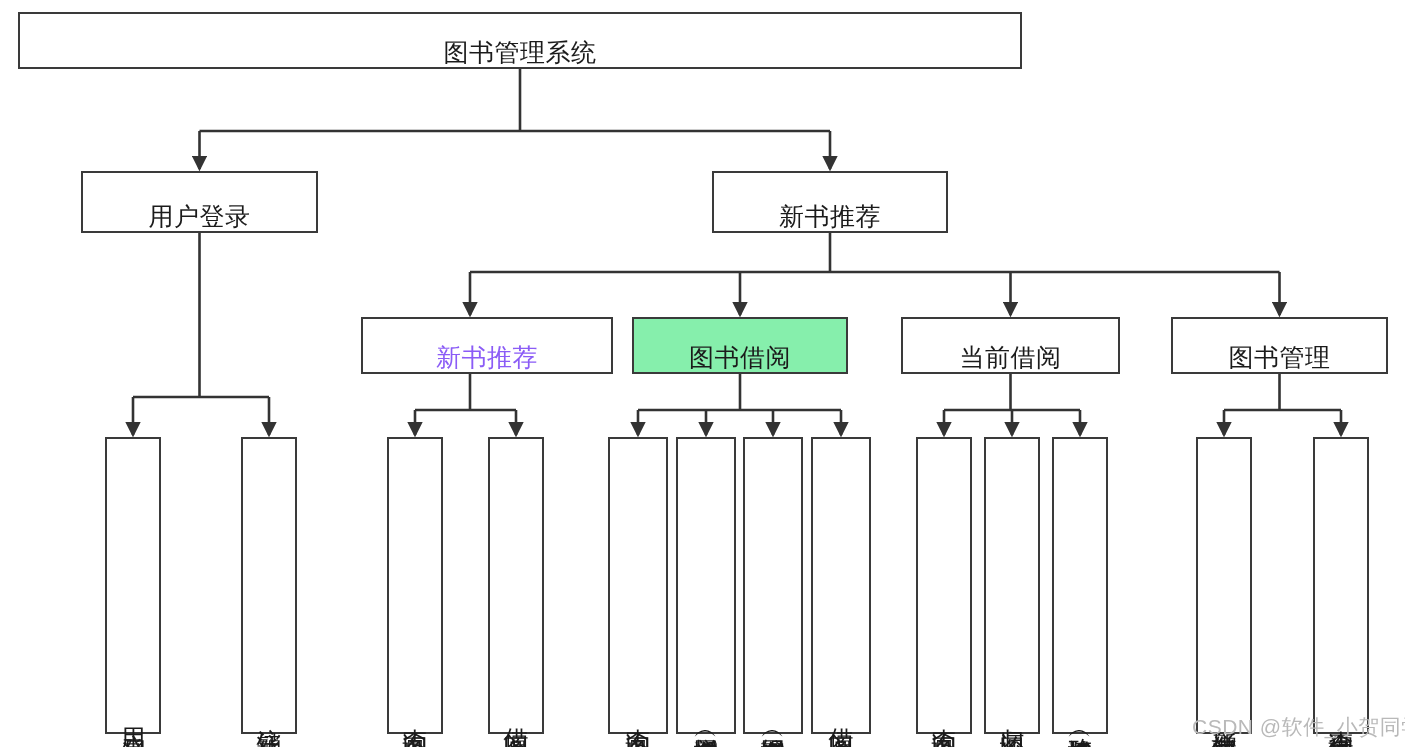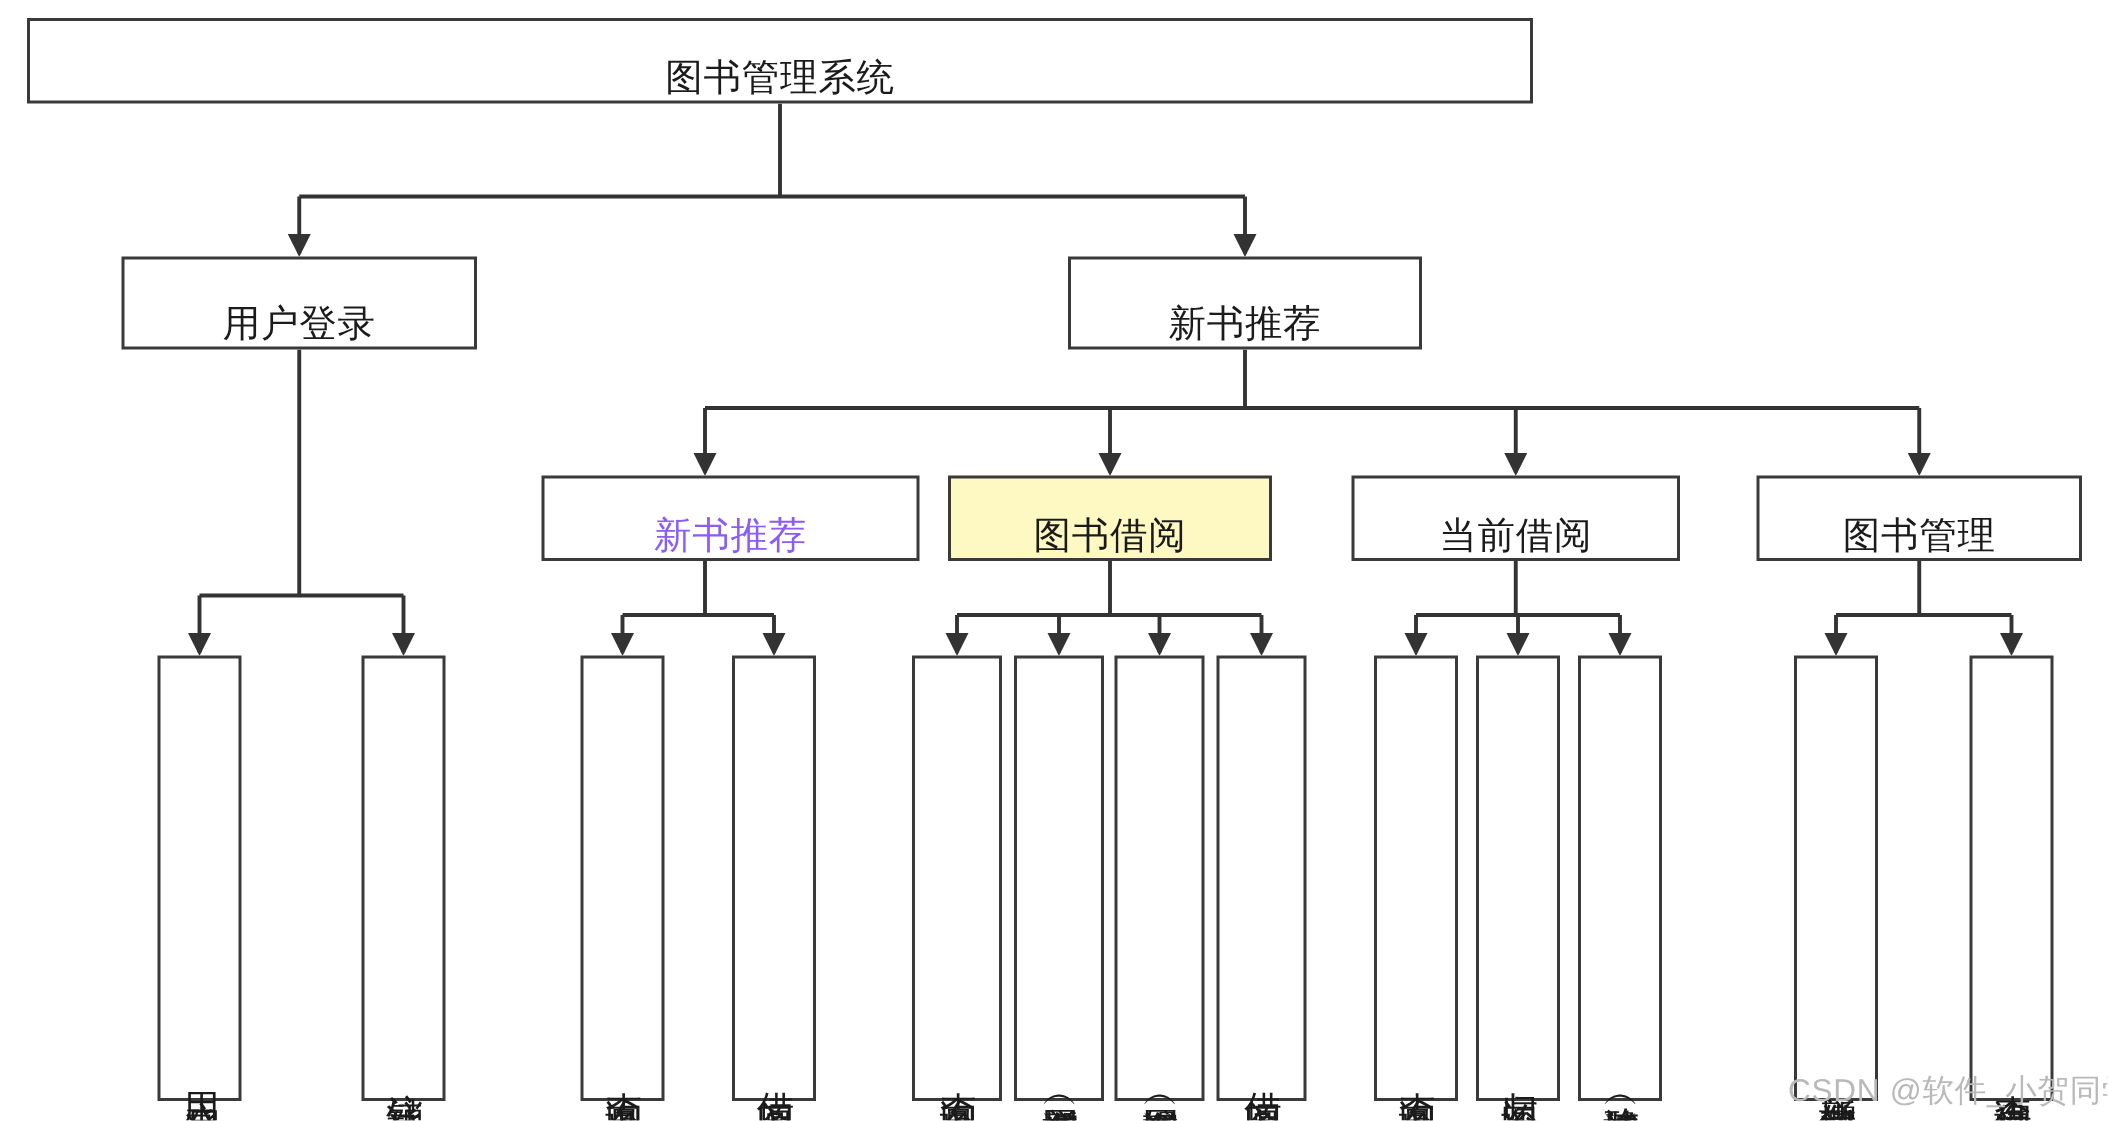--- a/index.html
+++ b/index.html
@@ -112,21 +112,21 @@
       </div>
       <div class="node horizontal" style="left: 81px; top: 171px; width: 237px; height: 62px; border-color: rgb(58, 58, 58); background: rgb(255, 255, 255); color: rgb(27, 27, 27);">
         <span class="node-label">用户登录</span>
       </div>
       <div class="node horizontal" style="left: 712px; top: 171px; width: 236px; height: 62px; border-color: rgb(58, 58, 58); background: rgb(255, 255, 255); color: rgb(27, 27, 27);">
         <span class="node-label">新书推荐</span>
       </div>
       <div class="node horizontal" style="left: 361px; top: 317px; width: 252px; height: 57px; border-color: rgb(58, 58, 58); background: rgb(255, 255, 255); color: #8b5cf6;">
         <span class="node-label">新书推荐</span>
       </div>
-      <div class="node horizontal" style="left: 632px; top: 317px; width: 216px; height: 57px; border-color: rgb(58, 58, 58); background: #fef9c3; color: rgb(27, 27, 27);">
+      <div class="node horizontal" style="left: 632px; top: 317px; width: 216px; height: 57px; border-color: rgb(58, 58, 58); background: #86efac; color: rgb(27, 27, 27);">
         <span class="node-label">图书借阅</span>
       </div>
       <div class="node horizontal" style="left: 901px; top: 317px; width: 219px; height: 57px; border-color: rgb(58, 58, 58); background: rgb(255, 255, 255); color: rgb(27, 27, 27);">
         <span class="node-label">当前借阅</span>
       </div>
       <div class="node horizontal" style="left: 1171px; top: 317px; width: 217px; height: 57px; border-color: rgb(58, 58, 58); background: rgb(255, 255, 255); color: rgb(27, 27, 27);">
         <span class="node-label">图书管理</span>
       </div>
       <div class="node vertical" style="left: 105px; top: 437px; width: 56px; height: 297px; border-color: rgb(58, 58, 58); background: rgb(255, 255, 255); color: rgb(27, 27, 27);">
         <span class="node-label">用户登录</span>

